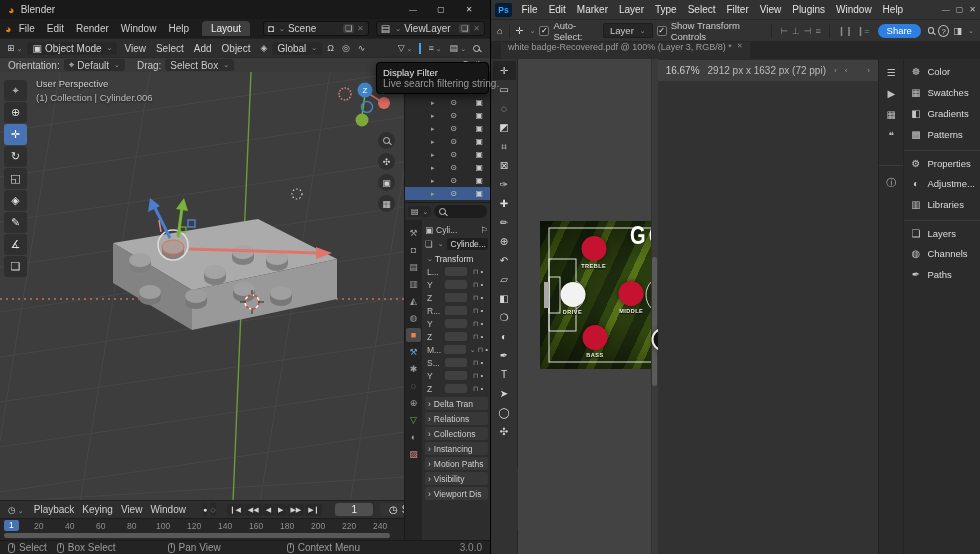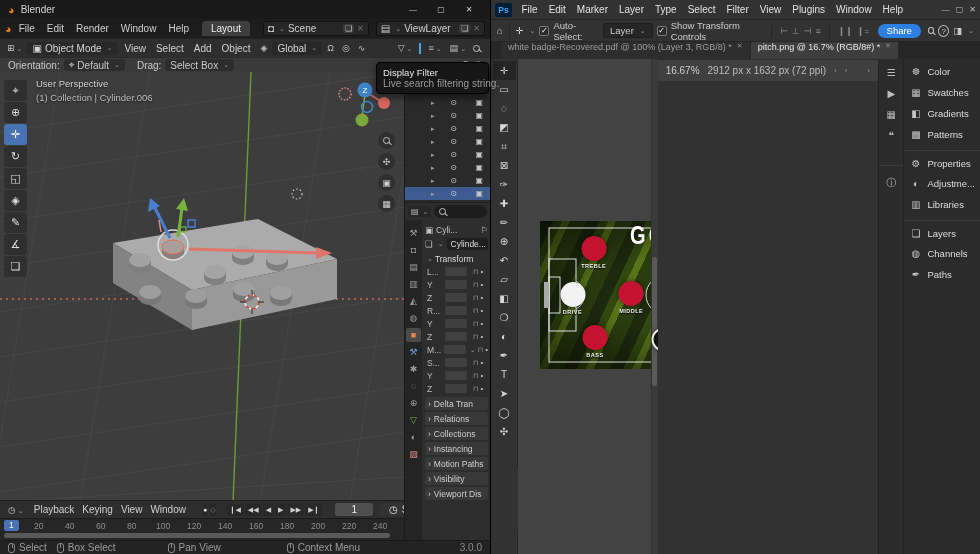--- a/index.html
+++ b/index.html
@@ -753,24 +753,20 @@
       <span class="chev">⌄</span>
     </div>
 
     <div class="ps-tabs">
       <div style="display:flex;gap:1px">
 
       <div class="ps-tab">
           <span>white badge-Recovered.pdf @ 100% (Layer 3, RGB/8) *</span>
           <span class="tab-x">✕</span>
         </div>
-          <div class="ps-tab active">
-          <span>pitch.png @ 16.7% (RGB/8#) *</span>
-          <span class="tab-x">✕</span>
-        </div>
         </div>
     </div>
 
     <div class="ps-body">
       <div class="ps-toolbar">
 
       <div class="ps-tool active">
             <span>✛</span>
           </div>
           <div class="ps-tool">

